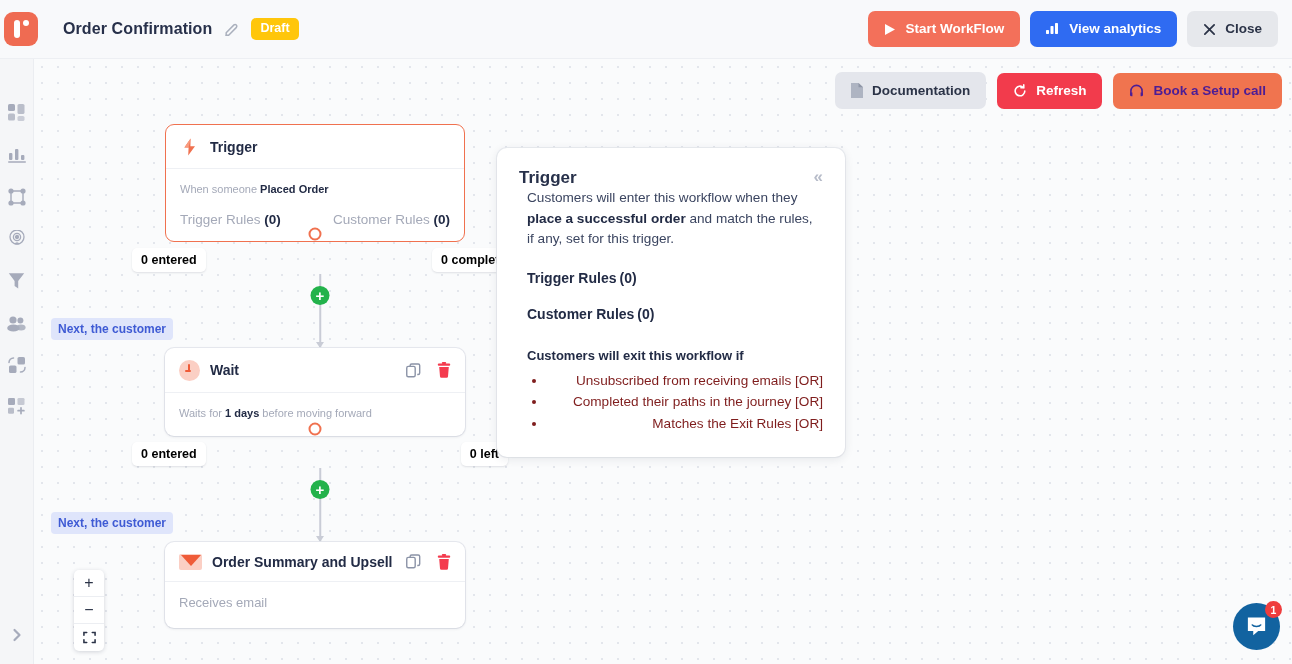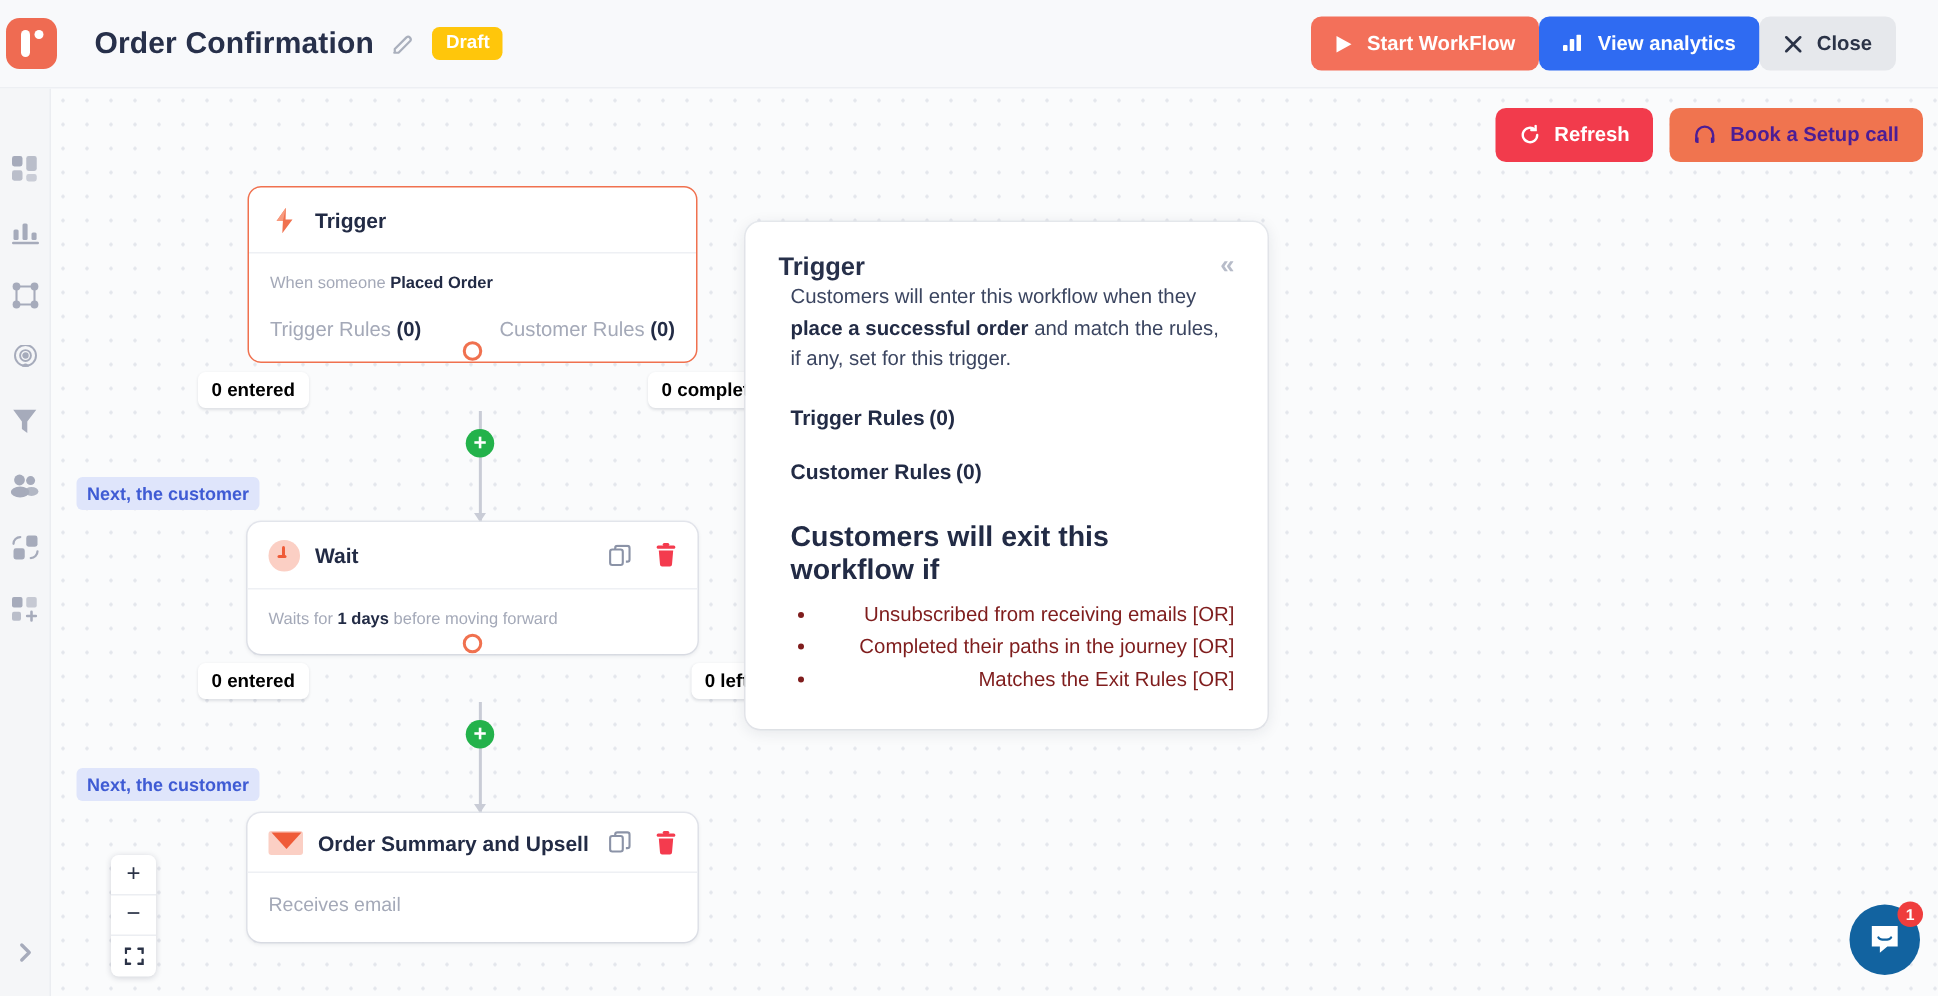--- a/index.html
+++ b/index.html
@@ -28,30 +28,30 @@
   }
   .logo .bar {
     position: absolute; left: 10px; top: 8px; width: 6px; height: 18px;
     background: #fff; border-radius: 3px;
   }
   .logo .dot {
     position: absolute; left: 19px; top: 8px; width: 6px; height: 6px;
     background: #fff; border-radius: 50%;
   }
   .title-wrap { display: flex; align-items: center; margin-left: 25px; gap: 11px; }
-  .page-title { font-size: 20px; font-weight: 700; color: #27304a; letter-spacing: .1px; }
+  .page-title { font-size: 16px; font-weight: 700; color: #27304a; letter-spacing: .1px; }
   .edit-icon {
     width: 17px; height: 17px; color: #aab0bd; display: block;
   }
   .badge-draft {
     background: #ffc60b; color: #ffffff; font-size: 12.5px; font-weight: 700;
     border-radius: 5px; padding: 4px 9px 5px; line-height: 1;
   }
   .topbar-actions {
-    margin-left: auto; display: flex; align-items: center; padding-right: 28px;
+    margin-left: auto; display: flex; align-items: center; gap: 10px; padding-right: 14px;
   }
   .btn {
     display: inline-flex; align-items: center; gap: 9px;
     border: none; border-radius: 7px; cursor: pointer;
     font-family: "Liberation Sans", sans-serif;
     font-size: 13.5px; font-weight: 700; line-height: 1;
     padding: 11px 16px; white-space: nowrap;
   }
   .btn-start { background: #f3705a; color: #fff; }
   .btn-analytics { background: #2f6bf2; color: #fff; }
@@ -213,21 +213,21 @@
   }
   .panel-body { padding-left: 8px; }
   .panel-p {
     font-size: 13.6px; line-height: 1.52; color: #3b4560;
   }
   .panel-p b { font-weight: 700; color: #222b45; }
   .panel-h {
     margin-top: 20px; font-size: 14px; font-weight: 700; color: #222b45;
   }
   .panel-h .cnt { margin-left: 3px; }
-  .panel-h2 { margin-top: 26px; font-size: 19px; font-weight: 700; color: #222b45; }
+  .panel-h2 { margin-top: 26px; font-size: 13px; font-weight: 700; color: #222b45; }
   .panel-list { margin: 8px 0 0 20px; }
   .panel-list li {
     font-size: 13.6px; line-height: 1.42; color: #7f1d1d; margin-bottom: 2px; text-align: right;
   }
 
   
   .intercom {
     position: absolute; right: 12px; bottom: 14px; width: 47px; height: 47px;
     border-radius: 50%; background: #1263a0; cursor: pointer;
     display: flex; align-items: center; justify-content: center; z-index: 50;
@@ -374,20 +374,29 @@
         <svg width="16" height="16" viewBox="0 0 16 16" fill="none" stroke="currentColor" stroke-width="2.2" stroke-linecap="round" stroke-linejoin="round">
             <path d="M5.5 3l5 5-5 5"></path>
           </svg>
       </span>
     </div>
   </div>
 
   <div class="canvas">
 
     <div class="canvas-toolbar">
+      <button class="btn btn-doc">
+        <span style="display:flex;">
+          <svg width="12" height="15" viewBox="0 0 12 15" fill="#aeb4c2">
+              <path d="M0 0h7.5L12 4.3V15H0z"></path>
+              <path d="M7.5 0L12 4.3H7.5z" fill="#8e95a6"></path>
+            </svg>
+        </span>
+        <span>Documentation</span>
+      </button>
       <button class="btn btn-refresh">
         <span style="display:flex;">
           <svg width="14" height="14" viewBox="0 0 16 16" fill="none" stroke="currentColor" stroke-width="1.8" stroke-linecap="round">
             <path d="M13.5 8a5.5 5.5 0 1 1-1.7-4"></path>
               <path d="M12.3 1v3.2H9"></path>
           </svg>
         </span>
         <span>Refresh</span>
       </button>
       <button class="btn btn-setup">

